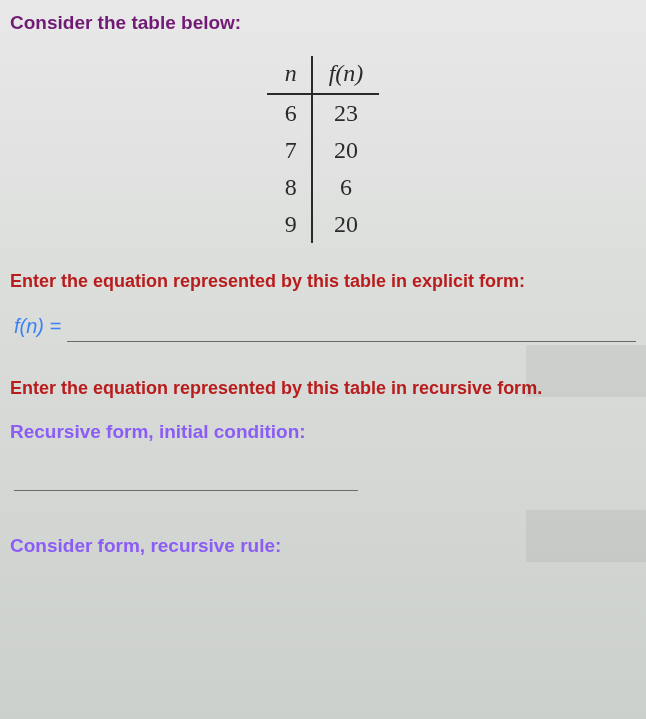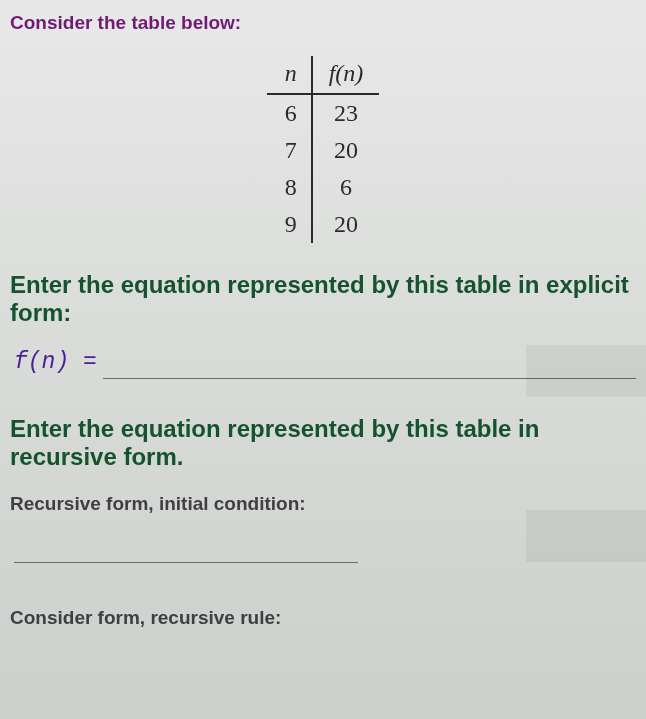--- a/index.html
+++ b/index.html
@@ -46,43 +46,43 @@
       text-align: center;
       padding-left: 18px;
       padding-right: 14px;
     }
     table.fn-table td {
       padding: 5px 16px;
       text-align: center;
       font-style: normal;
     }
     .instruction {
-      font-size: 24px;
+      font-size: 18px;
       font-weight: bold;
-      color: #14532d;
+      color: #b91c1c;
       margin-top: 10px;
       margin-bottom: 22px;
     }
     .sub-instruction {
       font-size: 19px;
       font-weight: bold;
-      color: #404040;
+      color: #8b5cf6;
       margin-top: 12px;
       margin-bottom: 20px;
     }
     .input-row {
       display: flex;
       align-items: flex-end;
       gap: 6px;
       margin-bottom: 36px;
     }
     .fn-label {
-      font-family: Liberation Mono, monospace;
-      font-size: 23px;
-      color: #4c1d95;
+      font-family: Liberation Sans, sans-serif;
+      font-size: 20px;
+      color: #3b82f6;
       font-style: italic;
       padding-left: 4px;
       padding-bottom: 4px;
     }
     .answer-line {
       flex: 1;
       border: none;
       border-bottom: 1.5px solid #6a6a6a;
       background: transparent;
       height: 28px;

